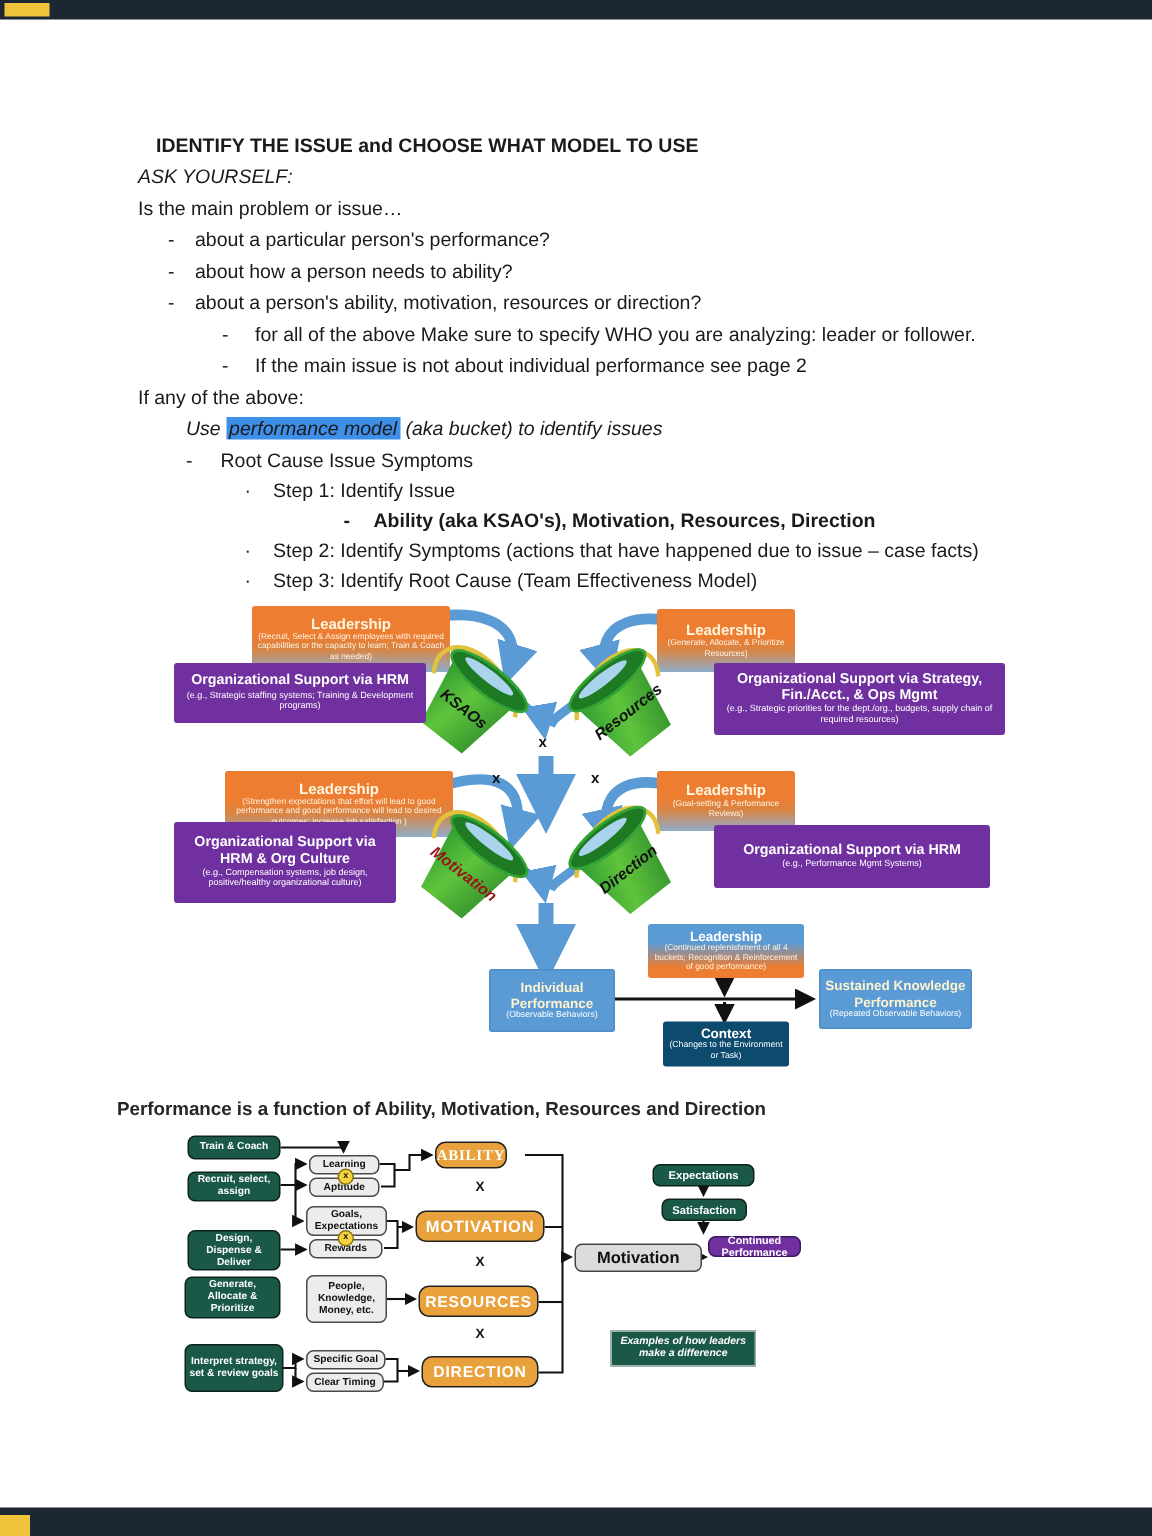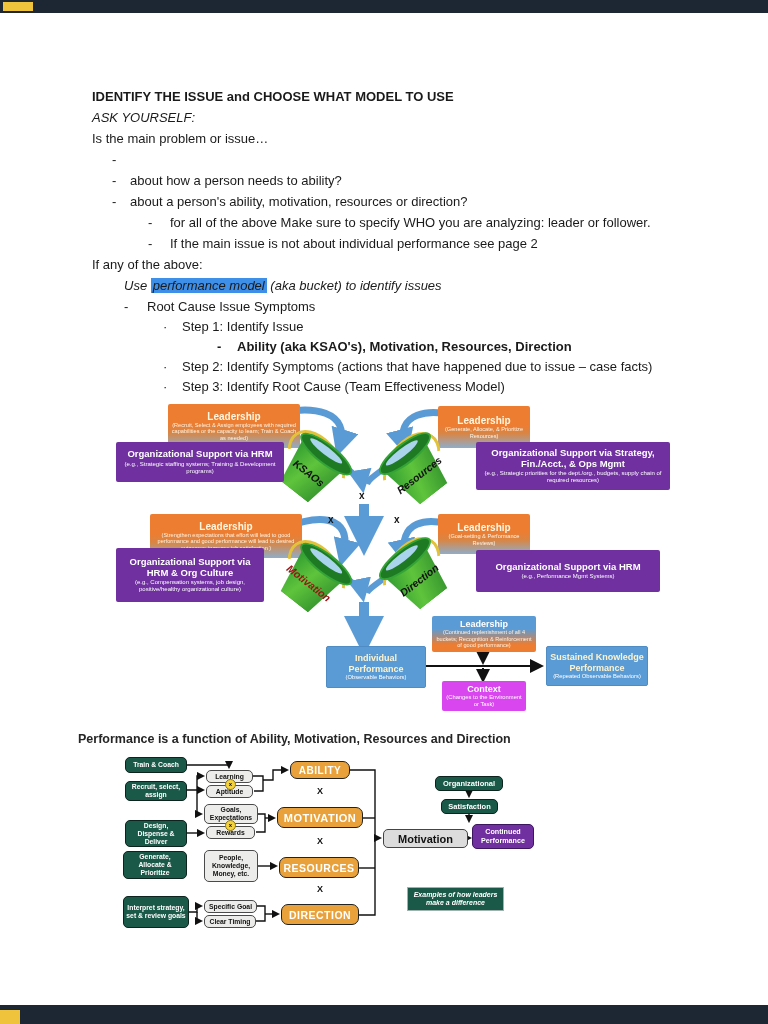--- a/index.html
+++ b/index.html
@@ -8,21 +8,21 @@
 
   
   .topbar{position:absolute;left:0;top:0;width:768px;height:13px;background:#1d2734;}
   .topbar .logo{position:absolute;left:3px;top:2px;width:30px;height:9px;background:#efc33c;}
   .bottombar{position:absolute;left:0;top:1005px;width:768px;height:19px;background:#1d2734;}
   .bottombar .logo{position:absolute;left:0;top:5px;width:20px;height:14px;background:#efc33c;}
 
   
   .doc{position:absolute;left:92px;top:86px;width:600px;color:#1a1a1a;
        font-size:13px;line-height:21px;}
-  .doc .t{font-weight:bold;}
+  .doc .t{font-weight:bold;margin-left:12px;}
   .doc .it{font-style:italic;}
   .row{display:flex;}
   .dash{flex:0 0 auto;text-align:left;}
   .ind1 .dash{margin-left:20px;width:18px;}
   .ind2 .dash{margin-left:56px;width:22px;}
   .ind3 .dash{margin-left:71px;width:19px;}
   .ind4 .dash{margin-left:125px;width:20px;}
   .indent1{margin-left:32px;}
   .steps{line-height:20px;}
   .hl{background:#3e8fe8;padding:0 2px;}
@@ -41,21 +41,21 @@
   .lead .bb{font-size:5.6px;line-height:6.6px;color:#fdf3e3;}
   .purp{background:#7030a0;}
   .purp .bt{font-size:9.5px;line-height:10.5px;}
   .purp .bb{font-size:6px;line-height:7px;margin-top:1px;}
   .blueb{background:#5b9bd5;border:1px solid #4f8cc4;}
   .blueb .bt{font-size:9px;line-height:10.5px;color:#fdf3cf;}
   .blueb .bb{font-size:5.8px;line-height:6.8px;color:#ffffff;}
   .leadr{background:linear-gradient(to bottom,#5b9bd5 35%,#ed7d31 80%);}
   .leadr .bt{font-size:9px;color:#fff;}
   .leadr .bb{font-size:5.6px;line-height:6.4px;color:#fdf3e3;}
-  .ctx{background:#d946ef;}
+  .ctx{background:#0c4a6e;}
   .ctx .bt{font-size:9px;}
   .ctx .bb{font-size:5.8px;line-height:6.6px;}
   .xmark{position:absolute;font-weight:bold;font-size:10px;color:#111;}
 
   .bucket{position:absolute;width:64px;height:62px;}
   .bk-body{position:absolute;left:6px;top:8px;width:52px;height:52px;
            background:linear-gradient(105deg,#2e9a30,#5fc43c 45%,#2d8c2b);
            clip-path:polygon(0 4%,100% 4%,83% 100%,17% 100%);border-radius:0 0 8px 8px;}
   .bk-rim{position:absolute;left:2px;top:0;width:60px;height:17px;background:#1e7a23;
           border-radius:50%;border:2px solid #34a437;}
@@ -101,20 +101,21 @@
   <div class="logo"></div>
 </div>
 
 <div class="doc">
   <div class="t">IDENTIFY THE ISSUE and CHOOSE WHAT MODEL TO USE</div>
   <div class="it">ASK YOURSELF:</div>
   <div>Is the main problem or issue…</div>
 
   <div class="row ind1">
     <span class="dash">-</span>
+    <span>about a particular person's performance?</span>
   </div>
   <div class="row ind1">
     <span class="dash">-</span>
     <span>about how a person needs to ability?</span>
   </div>
   <div class="row ind1">
     <span class="dash">-</span>
     <span>about a person's ability, motivation, resources or direction?</span>
   </div>
   <div class="row ind2">
@@ -250,21 +251,21 @@
     <div class="bk-body"></div>
     <div class="bk-rim"></div>
     <div class="bk-water"></div>
     <span class="bk-label">Direction</span>
   </div>
 
   <div class="abs dbox leadr" style="left:320px;top:216px;width:104px;height:36px;z-index:3;">
     <div class="bt">Leadership</div>
     <div class="bb">(Continued replenishment of all 4 buckets; Recognition &amp; Reinforcement of good performance)</div>
   </div>
-  <div class="abs dbox blueb" style="left:214px;top:246px;width:100px;height:42px;">
+  <div class="abs dbox blueb" style="left:214px;top:246px;width:84px;height:42px;">
     <div class="bt">Individual Performance</div>
     <div class="bb">(Observable Behaviors)</div>
   </div>
   <div class="abs dbox blueb" style="left:434px;top:246px;width:102px;height:40px;">
     <div class="bt">Sustained Knowledge Performance</div>
     <div class="bb">(Repeated Observable Behaviors)</div>
   </div>
   <div class="abs dbox ctx" style="left:330px;top:281px;width:84px;height:30px;z-index:3;">
     <div class="bt">Context</div>
     <div class="bb">(Changes to the Environment or Task)</div>
@@ -340,45 +341,45 @@
   <div class="abs ybox" style="left:129px;top:148px;width:53px;height:13px;">
       <span>Specific Goal</span>
     </div>
   <div class="abs ybox" style="left:129px;top:163px;width:52px;height:13px;">
       <span>Clear Timing</span>
     </div>
 
   <span class="badge" style="left:150px;top:27px;">x</span>
   <span class="badge" style="left:150px;top:68px;">x</span>
 
-  <div class="abs obox" style="left:215px;top:9px;width:60px;height:18px;font-size:10px;">
+  <div class="abs obox" style="left:215px;top:9px;width:48px;height:18px;font-size:10px;font-family:Liberation Serif, serif;">
       <span>ABILITY</span>
     </div>
   <div class="abs obox" style="left:202px;top:55px;width:86px;height:21px;font-size:11px;">
       <span>MOTIVATION</span>
     </div>
   <div class="abs obox" style="left:204px;top:105px;width:80px;height:21px;font-size:10.5px;">
       <span>RESOURCES</span>
     </div>
   <div class="abs obox" style="left:206px;top:152px;width:78px;height:21px;font-size:10.5px;">
       <span>DIRECTION</span>
     </div>
 
   <span class="fx" style="left:242px;top:34px;">X</span>
   <span class="fx" style="left:242px;top:84px;">X</span>
   <span class="fx" style="left:242px;top:132px;">X</span>
 
   <div class="abs perf" style="left:308px;top:77px;width:85px;height:19px;">
       <span>Motivation</span>
     </div>
   <div class="abs gbox" style="left:360px;top:24px;width:68px;height:15px;font-size:7.5px;">
-      <span>Organizational</span>
+      <span>Expectations</span>
     </div>
   <div class="abs gbox" style="left:366px;top:47px;width:57px;height:15px;font-size:7.5px;">
       <span>Satisfaction</span>
     </div>
-  <div class="abs cont" style="left:397px;top:72px;width:62px;height:25px;">
+  <div class="abs cont" style="left:397px;top:72px;width:62px;height:14px;">
       <span>Continued Performance</span>
     </div>
   <div class="abs note" style="left:332px;top:135px;width:97px;height:24px;">
       <span>Examples of how leaders make a difference</span>
     </div>
 </div>
 
 </body></html>

